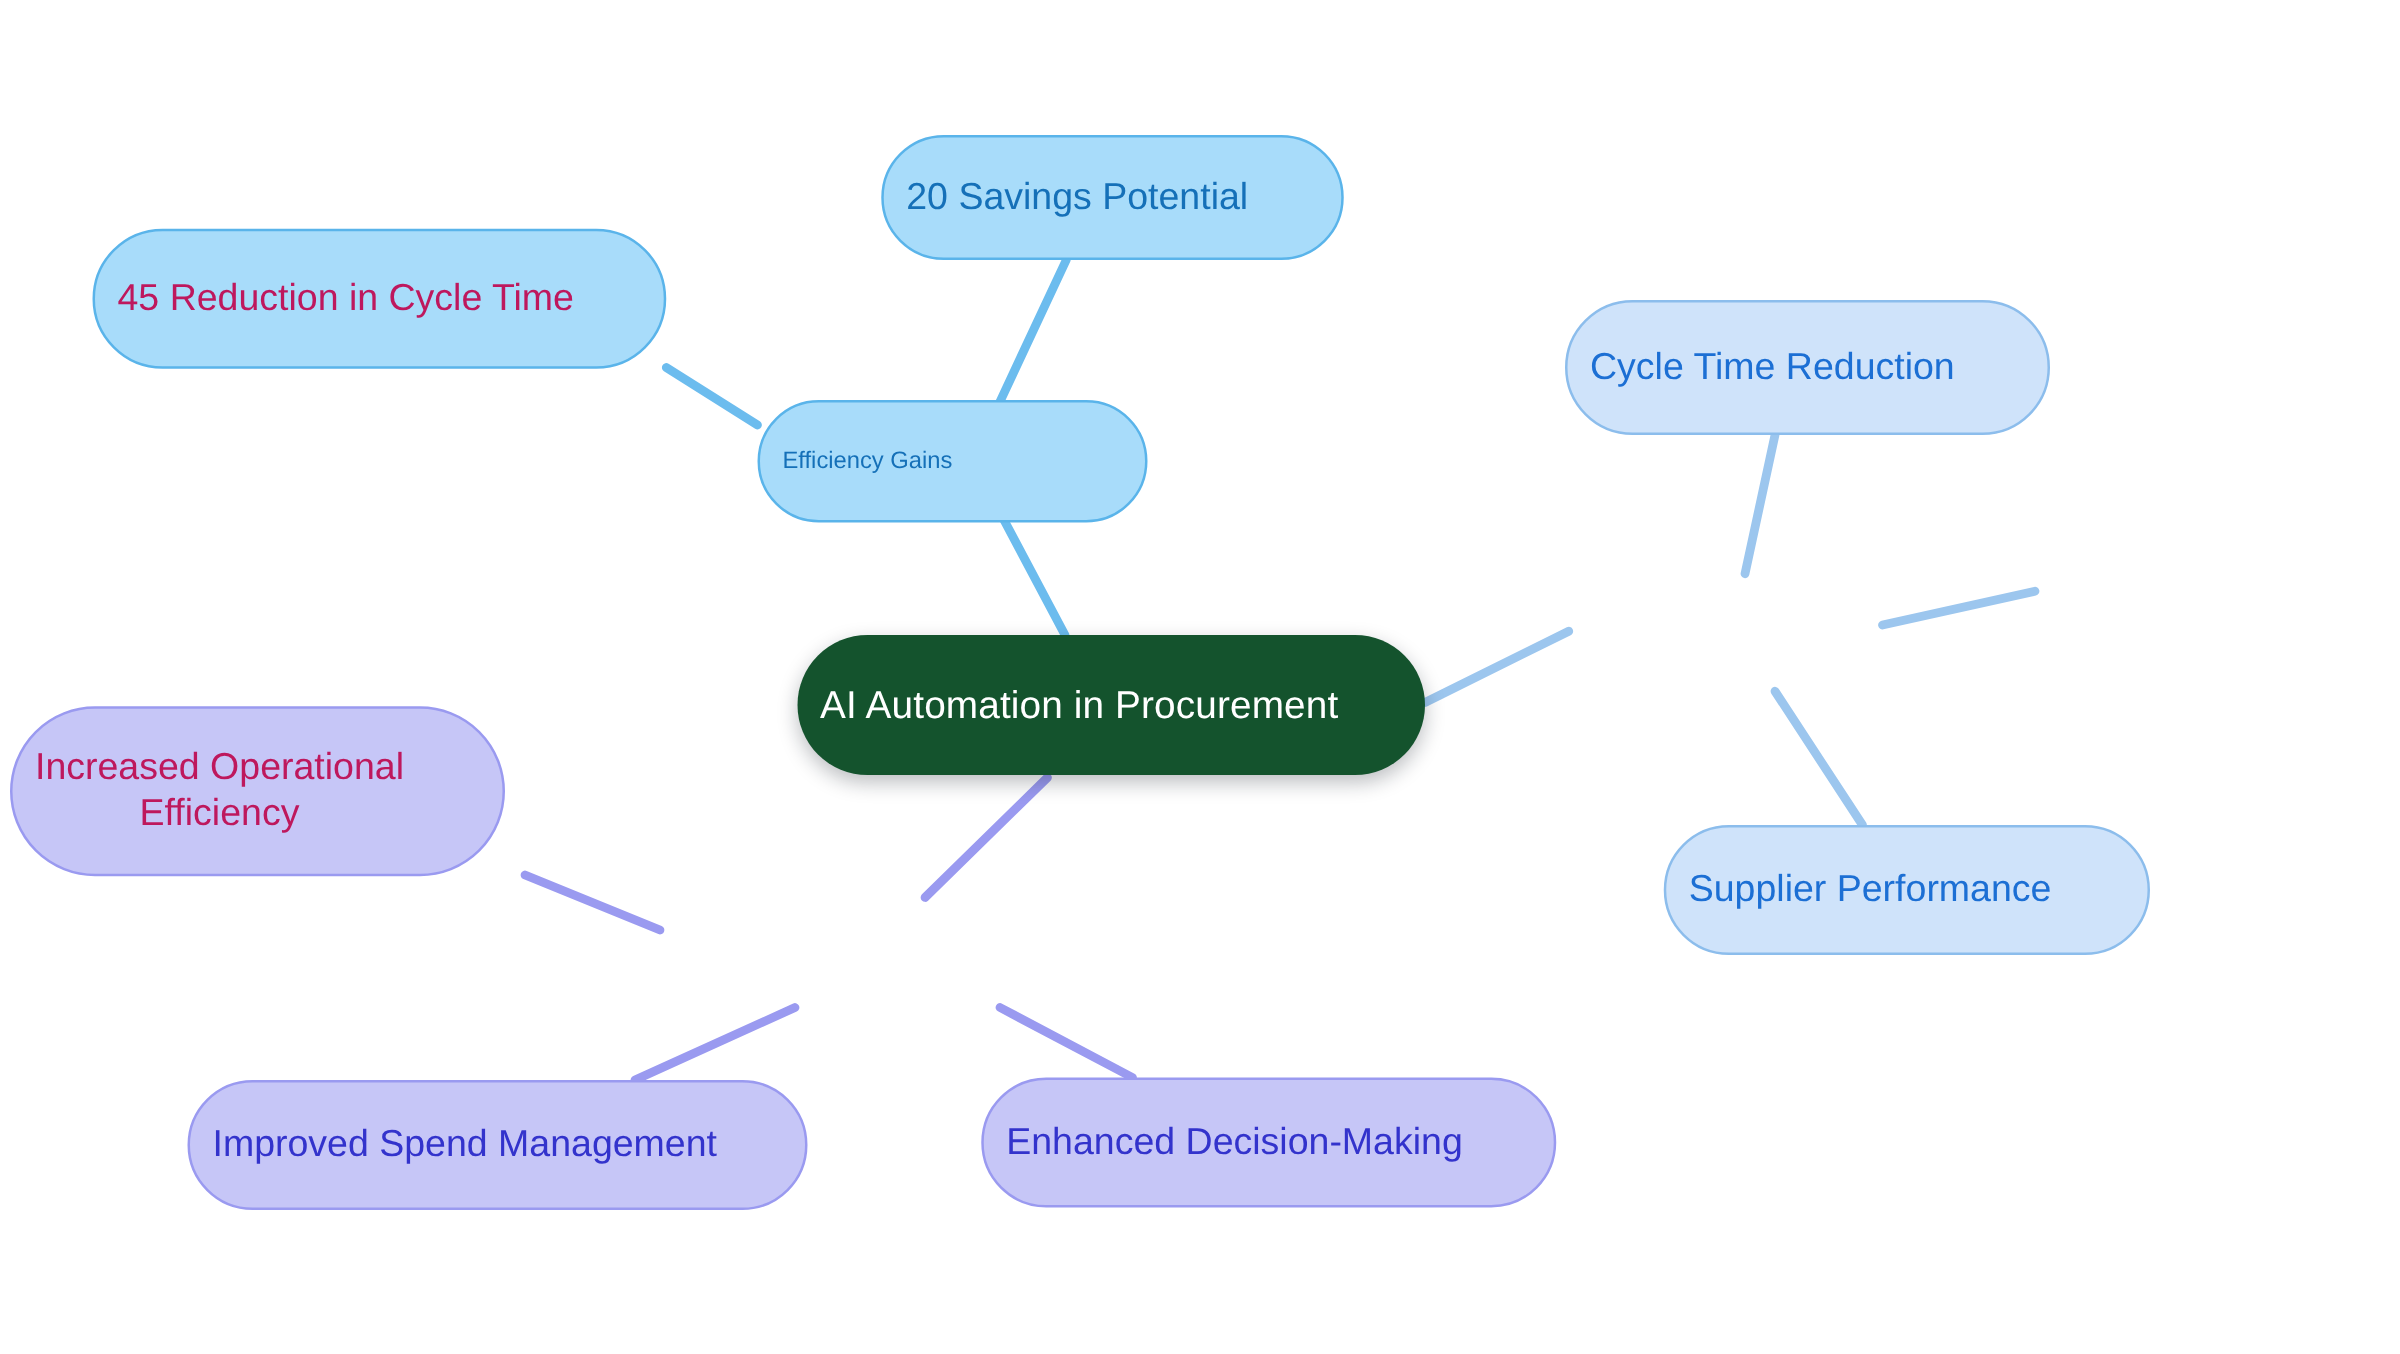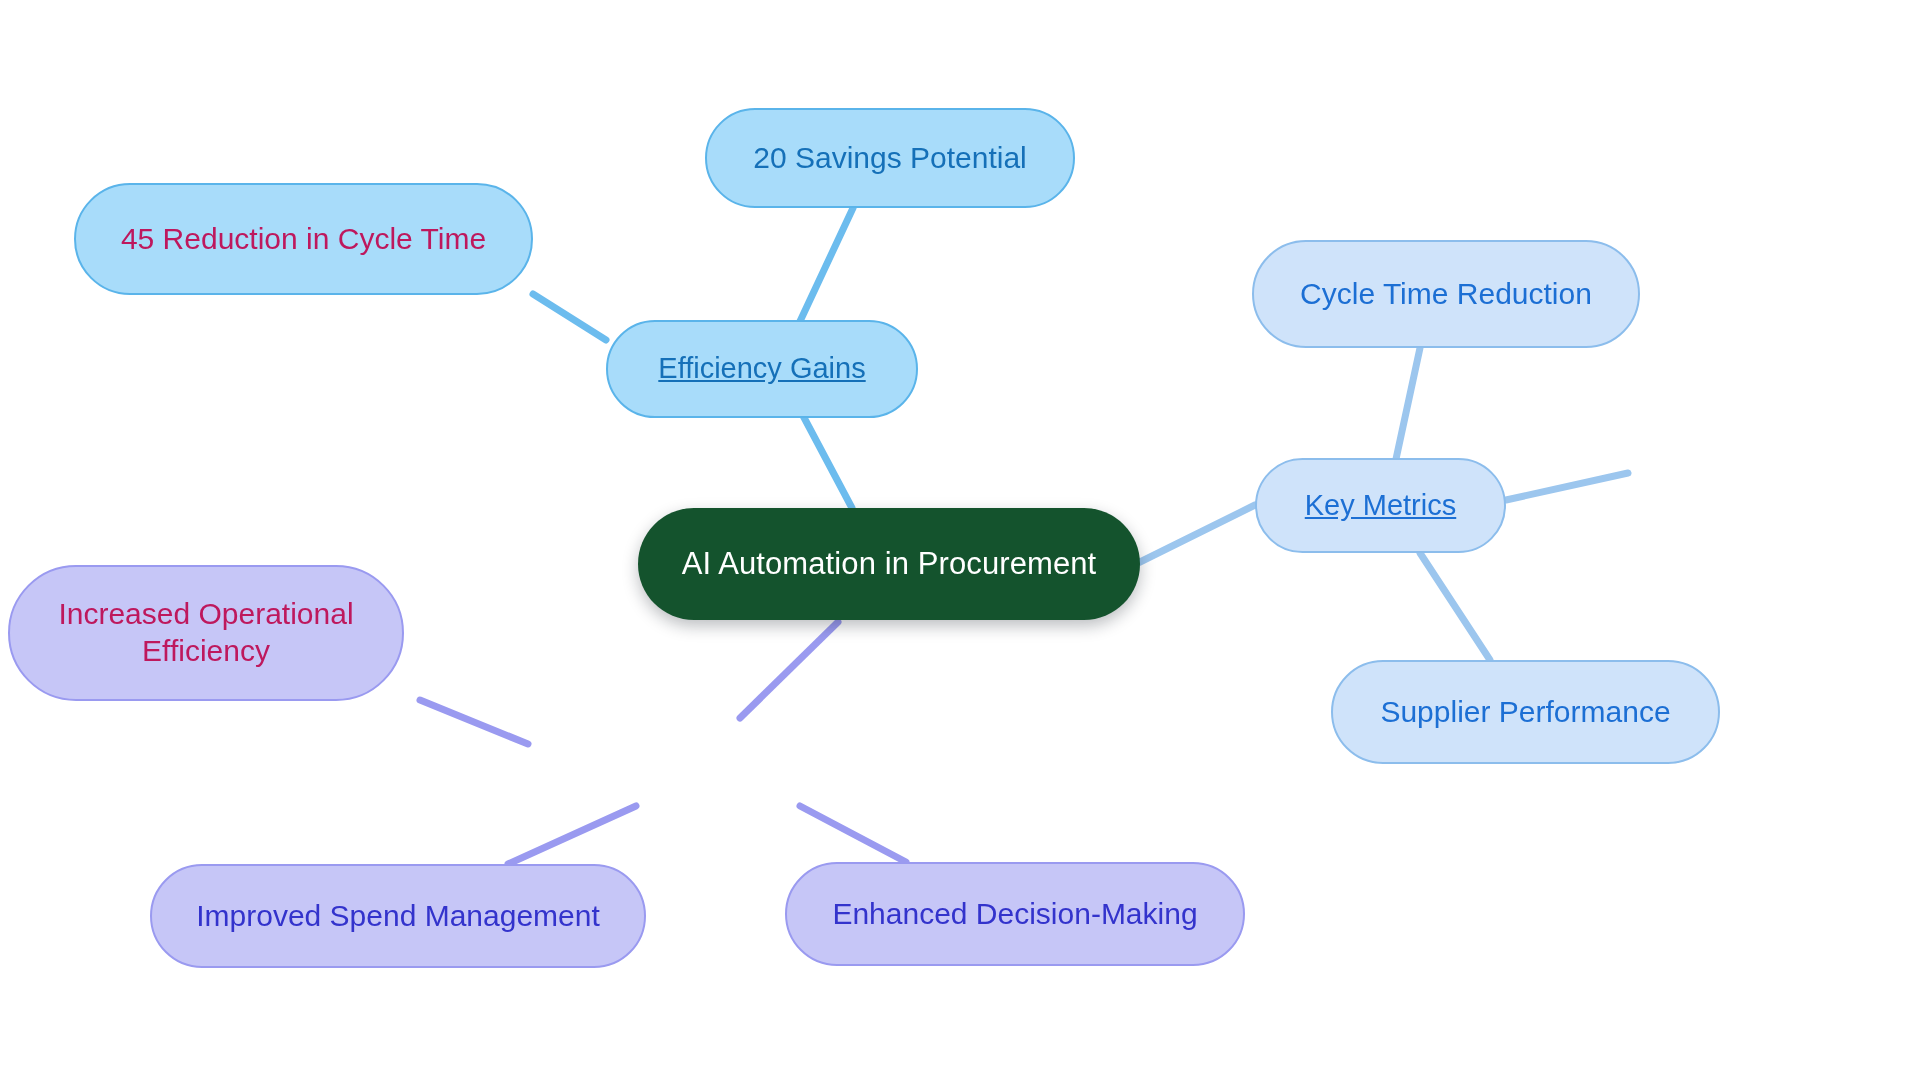--- a/index.html
+++ b/index.html
@@ -7,36 +7,36 @@
     width:1920px;height:1083px;
     background:#ffffff;
     font-family:"Liberation Sans","DejaVu Sans",sans-serif;
     overflow:hidden;
   }
   #canvas{position:relative;width:1920px;height:1083px;}
   #edges{position:absolute;left:0;top:0;width:1920px;height:1083px;}
   .node{
     position:absolute;
     box-sizing:border-box;
-    display:flex;align-items:center;justify-content:center;
+    display:flex;align-items:center;justify-content:flex-start;
     text-align:center;
     border-radius:999px;
     border-style:solid;border-width:2px;
     line-height:1.22;
     white-space:pre-line;
     padding:0 18px;
   }
   .node.root{
     border-width:0;
     border-radius:60px;
     box-shadow:0 6px 16px rgba(15,23,32,0.28);
     font-size:31px;
     letter-spacing:0.1px;
   }
-  .node.lvl1{font-size:29px;text-decoration:underline;}
+  .node.lvl1{font-size:19px;}
   .node.lvl2{font-size:30px;}
 </style>
 </head>
 <body>
 
 <div id="canvas">
 
   <svg id="edges" viewBox="0 0 1920 1083" xmlns="http://www.w3.org/2000/svg">
 
     <path d="M 852 508 L 800 410" stroke="#6cbcee" stroke-width="7" fill="none" stroke-linecap="round"></path>
@@ -71,23 +71,20 @@
   </div>
 
   <div class="node lvl2" style="left:74px;top:183px;width:459px;height:112px;background:#a8dcfa;border-color:#5ab4ea;color:#be185d;">
     <span>45 Reduction in Cycle Time</span>
   </div>
 
   <div class="node lvl2" style="left:705px;top:108px;width:370px;height:100px;background:#a8dcfa;border-color:#5ab4ea;color:#1570b8;">
     <span>20 Savings Potential</span>
   </div>
 
-  <div class="node lvl1" style="left:1255px;top:458px;width:251px;height:95px;background:#cfe3fa;border-color:#8cbdec;color:#1c6fd4;">
-    <span>Key Metrics</span>
-  </div>
 
   <div class="node lvl2" style="left:1252px;top:240px;width:388px;height:108px;background:#cfe3fa;border-color:#8cbdec;color:#1c6fd4;">
     <span>Cycle Time Reduction</span>
   </div>
 
 
   <div class="node lvl2" style="left:1331px;top:660px;width:389px;height:104px;background:#cfe3fa;border-color:#8cbdec;color:#1c6fd4;">
     <span>Supplier Performance</span>
   </div>
 

